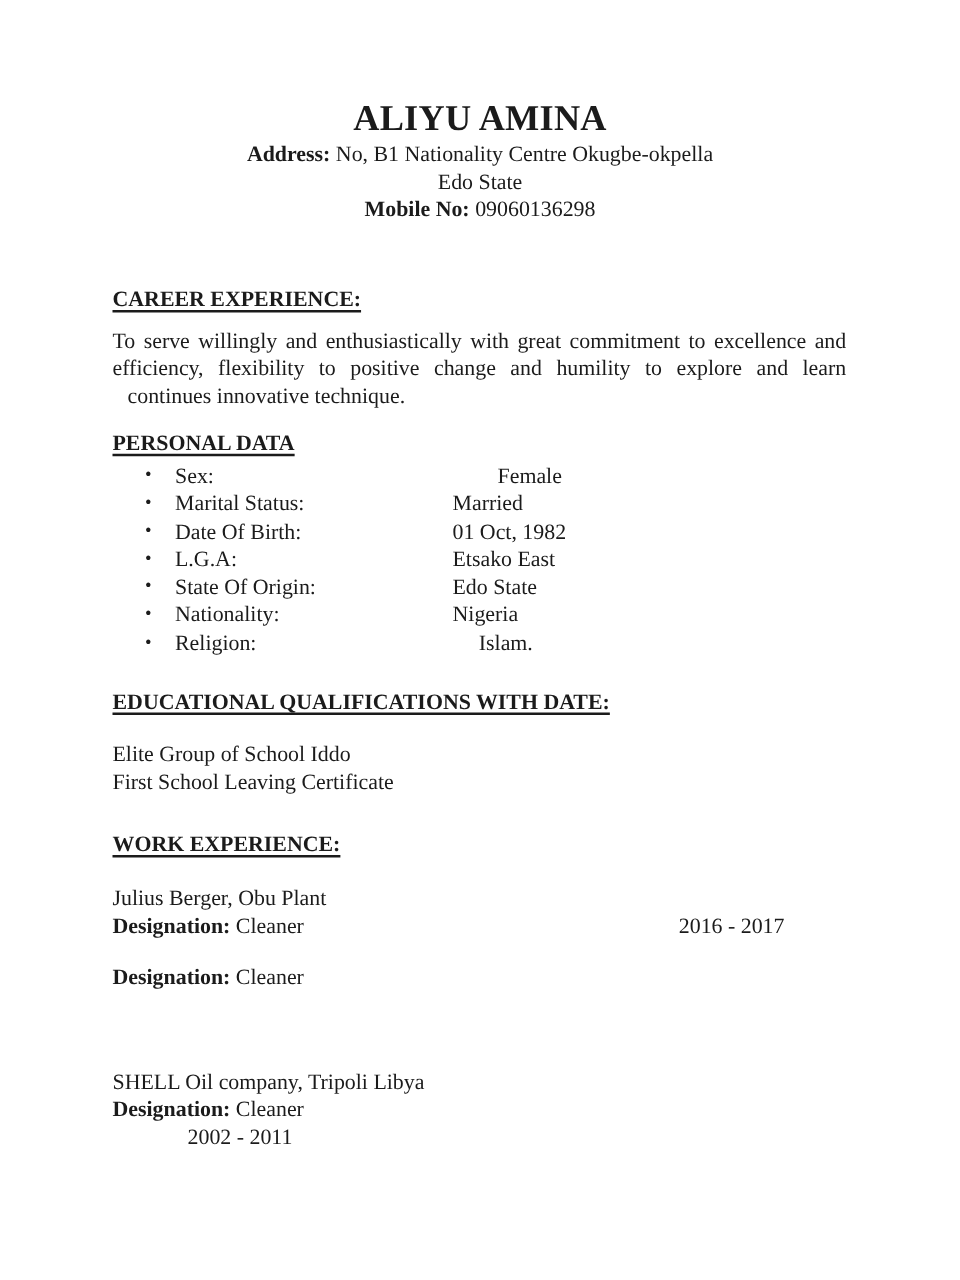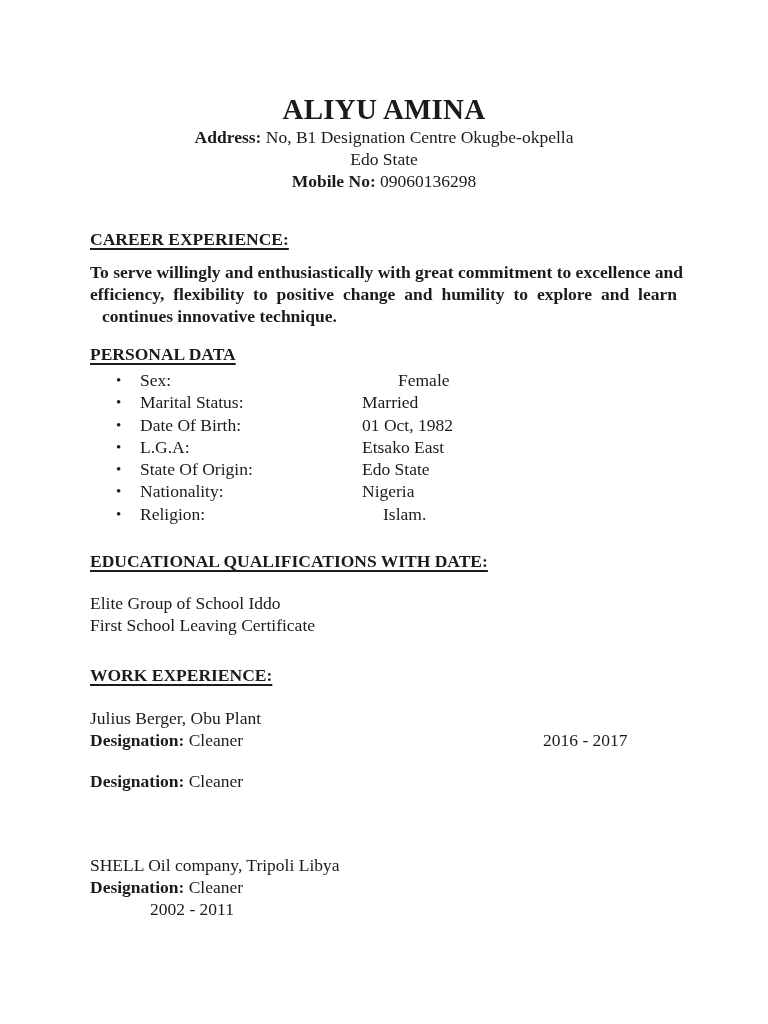--- a/index.html
+++ b/index.html
@@ -44,21 +44,21 @@
   .objective-line {
     display: block;
     text-align: justify;
     text-align-last: justify;
     white-space: nowrap;
   }
   .objective-line.last {
     text-align-last: left;
     margin-left: 12px;
   }
-  .objective-body { margin-top: 11px; font-weight: bold; }
+  .objective-body { margin-top: 11px; }
 
   .pd-list { list-style: none; margin-top: 4px; }
   .pd-row { position: relative; padding-left: 50px; line-height: 22.3px; }
   .bullet {
     position: absolute;
     left: 26px;
     top: 0;
     font-size: 15px;
   }
   .pd-label { display: inline-block; width: 222px; }
@@ -75,23 +75,23 @@
     white-space: nowrap;
   }
   .job-period-below { padding-left: 55px; }
   .job-period-below.p3 { padding-left: 60px; }
 </style>
 </head>
 <body>
 
 <div class="page">
 
-  <header class="sec center" style="top: 92px;">
+  <header class="sec center" style="top: 78px;">
     <h1 class="name-title">ALIYU AMINA</h1>
-    <p class="hline"><strong>Address:</strong> <span>No, B1 Designation Centre Okugbe-okpella</span></p>
+    <p class="hline"><strong>Address:</strong> <span>No, B1 Nationality Centre Okugbe-okpella</span></p>
     <p class="hline">Edo State</p>
     <p class="hline"><strong>Mobile No:</strong> <span>09060136298</span></p>
   </header>
 
   <section class="sec" style="top: 228px;">
     <h2 class="sec-heading">CAREER EXPERIENCE:</h2>
     <div class="objective-body">
       <span class="objective-line">To serve willingly and enthusiastically with great commitment to excellence and</span>
       <span class="objective-line">efficiency, flexibility to positive change and humility to explore and learn</span>
       <span class="objective-line last">continues innovative technique.</span>

